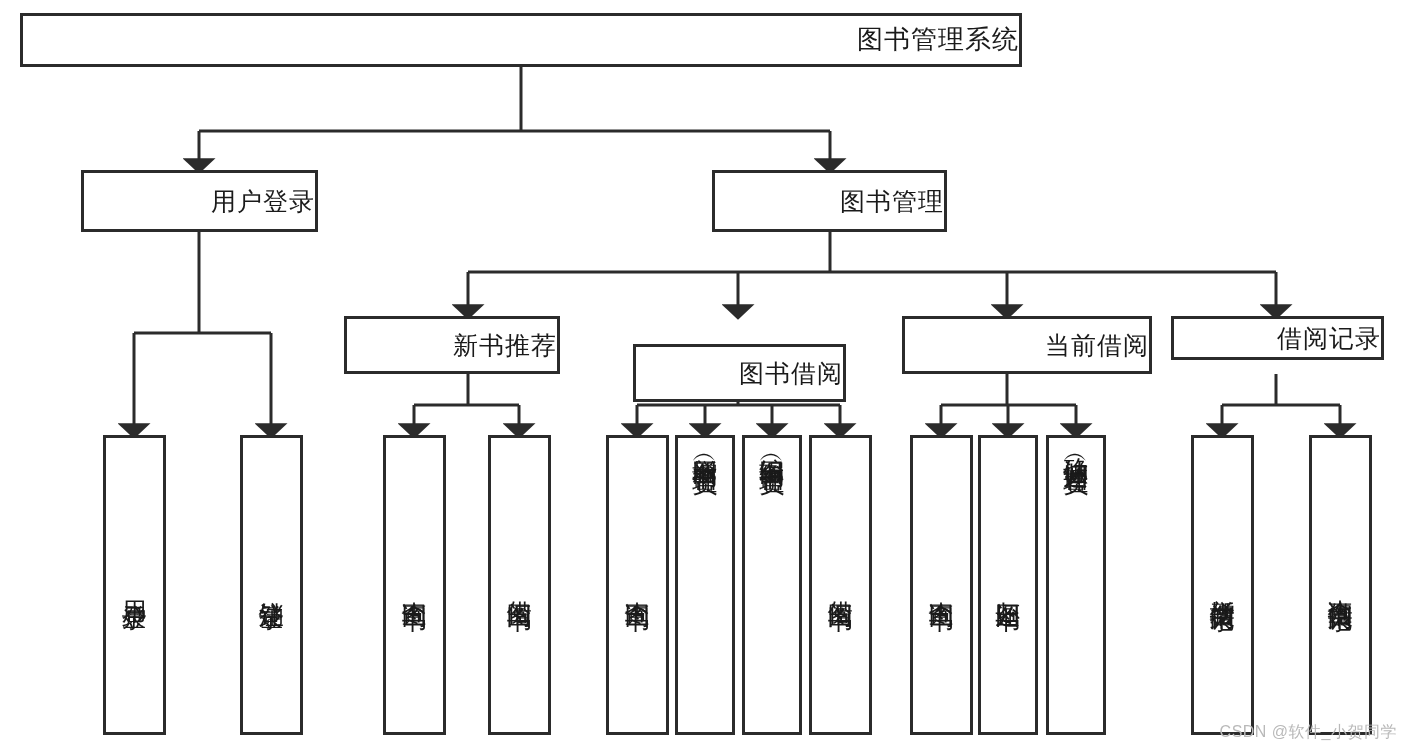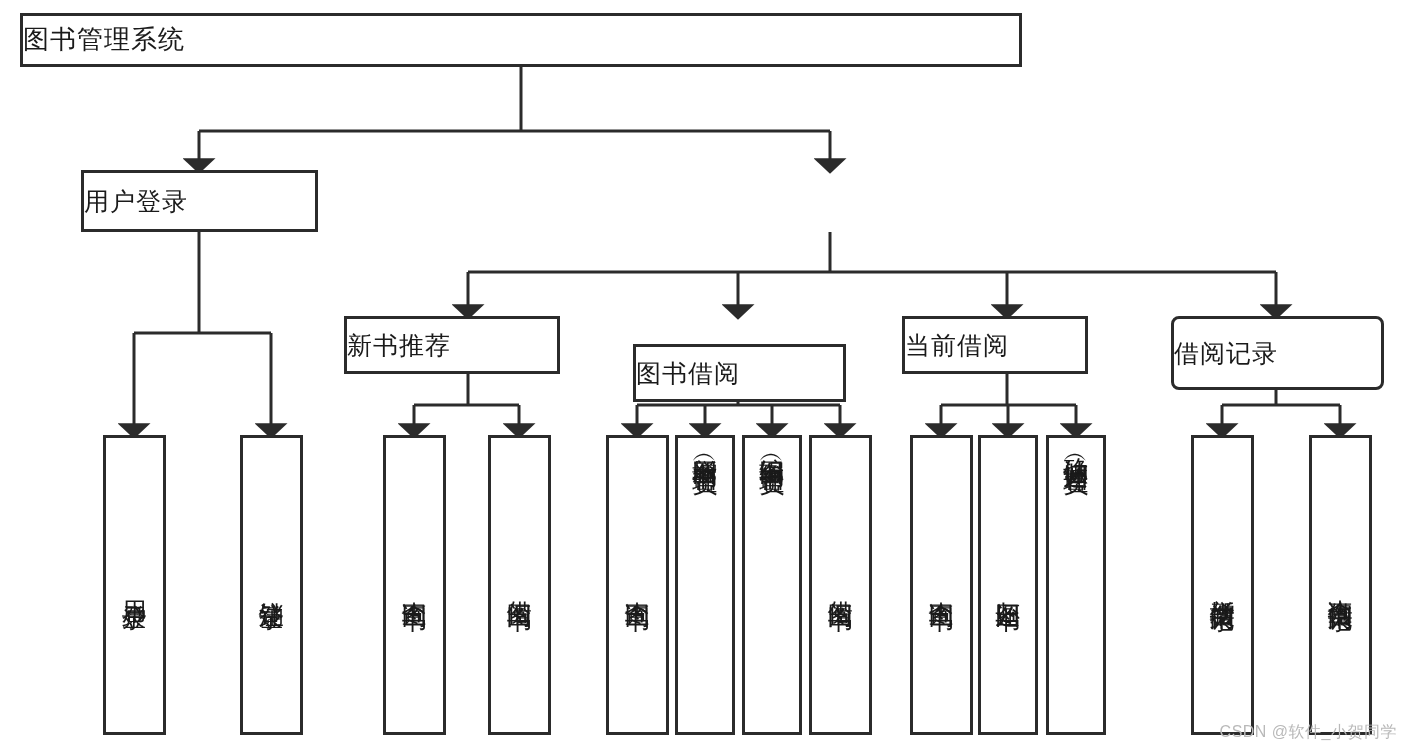--- a/index.html
+++ b/index.html
@@ -26,21 +26,21 @@
     height: 747px;
     pointer-events: none;
   }
   .node {
     position: absolute;
     box-sizing: border-box;
     background: #ffffff;
     border: 3px solid #2b2b2b;
     display: flex;
     align-items: center;
-    justify-content: flex-start;
+    justify-content: flex-end;
     color: #1a1a1a;
   }
   .node .label {
     display: block;
     text-align: center;
     line-height: 1.05;
     white-space: nowrap;
   }
   
   .node.h .label {
@@ -137,34 +137,37 @@
   </svg>
 
   <div class="node h root" style="left:20px; top:13px; width:1002px; height:54px;">
     <span class="label">图书管理系统</span>
   </div>
 
   <div class="node h" style="left:81px; top:170px; width:237px; height:62px;">
     <span class="label">用户登录</span>
   </div>
 
+  <div class="node h" style="left:712px; top:170px; width:235px; height:62px;">
+    <span class="label">图书管理</span>
+  </div>
 
   <div class="node h" style="left:344px; top:316px; width:216px; height:58px;">
     <span class="label">新书推荐</span>
   </div>
 
   <div class="node h" style="left:633px; top:316px; width:213px; height:58px;margin-top:28px;">
     <span class="label">图书借阅</span>
   </div>
 
-  <div class="node h" style="left:902px; top:316px; width:186px; height:58px;">
+  <div class="node h" style="left:902px; top:316px; width:250px; height:58px;">
     <span class="label">当前借阅</span>
   </div>
 
-  <div class="node h" style="left:1171px; top:316px; width:213px; height:74px;border-radius:8px;">
+  <div class="node h" style="left:1171px; top:316px; width:213px; height:44px;">
     <span class="label">借阅记录</span>
   </div>
 
   <div class="node v centered" style="left:103px; top:435px; width:63px; height:300px;">
     <span class="label">用户登录</span>
   </div>
 
   <div class="node v centered" style="left:240px; top:435px; width:63px; height:300px;">
     <span class="label">注销登录</span>
   </div>

